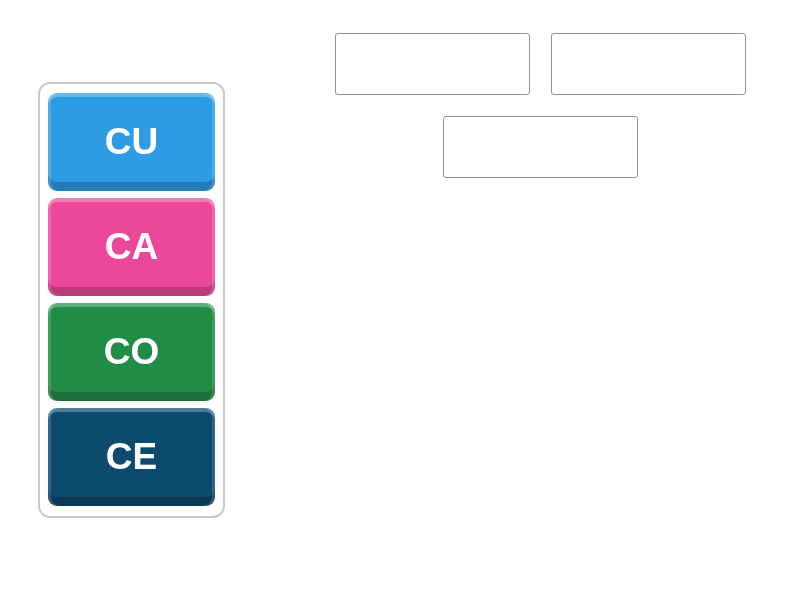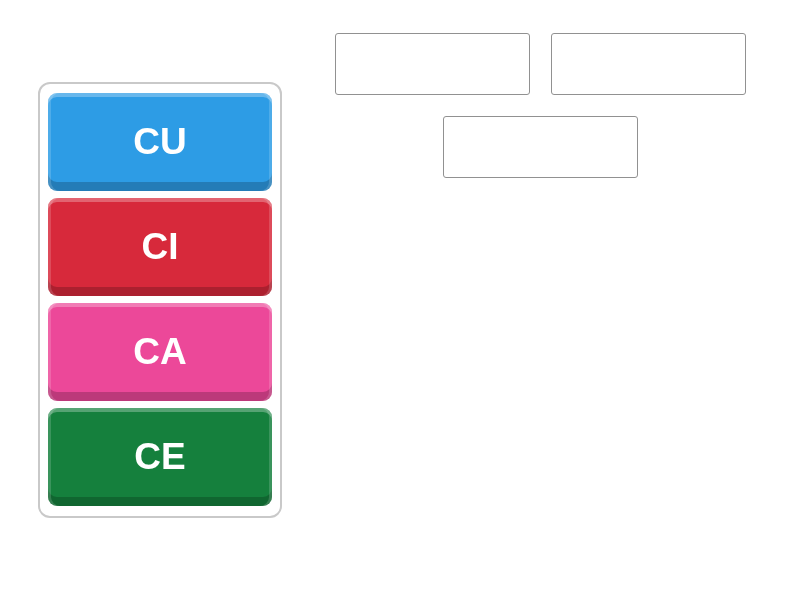--- a/index.html
+++ b/index.html
@@ -14,21 +14,21 @@
     height: 600px;
     background: #ffffff;
     overflow: hidden;
   }
 
   
   .tray {
     position: absolute;
     left: 38px;
     top: 82px;
-    width: 244px;
+    width: 187px;
     height: 436px;
     box-sizing: border-box;
     border: 2px solid #c9c9c9;
     border-radius: 12px;
     background: #ffffff;
     display: flex;
     flex-direction: column;
     padding: 9px 8px 10px 8px;
     gap: 7px;
   }
@@ -84,23 +84,23 @@
     background: #ffffff;
   }
 </style>
 </head>
 <body>
 
 <div class="stage">
 
   <div class="tray">
       <div class="tile" style="background-color: rgb(45, 156, 229);">CU</div>
-      <div class="tile" style="background-color: rgb(215, 41, 59);">CI</div>
       <div class="tile" style="background-color: #ec4899;">CA</div>
-      <div class="tile" style="background-color: #15803d;">CE</div>
+      <div class="tile" style="background-color: rgb(33, 140, 70);">CO</div>
+      <div class="tile" style="background-color: #0c4a6e;">CE</div>
     </div>
 
   <section class="group group-k">
     <div class="slots">
         <div class="slot"></div>
         <div class="slot"></div>
         <div class="slot"></div>
       </div>
   </section>
 

